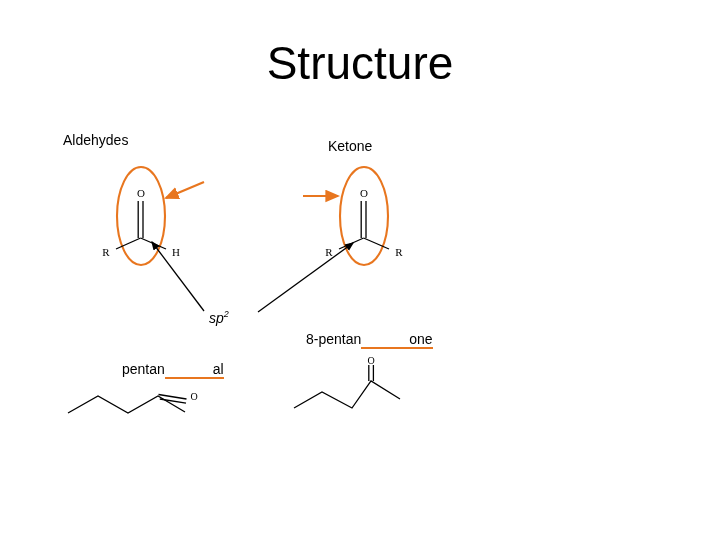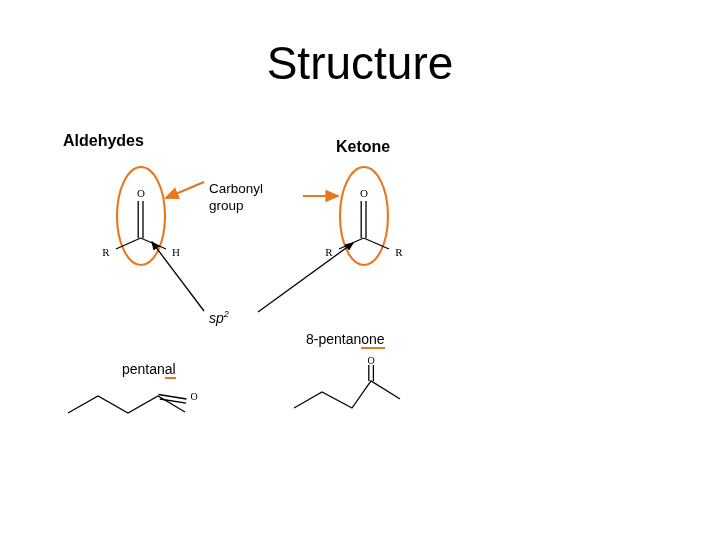--- a/index.html
+++ b/index.html
@@ -30,27 +30,26 @@
     width: 720px;
     text-align: center;
     font-size: 46px;
     font-weight: 400;
     line-height: 1.1;
     letter-spacing: 0px;
     color: #000000;
   }
 
   .section-label {
-    font-size: 16px;
+    font-size: 14px;
     color: #000000;
     white-space: nowrap;
-    font-weight: bold;
   }
   #label-aldehydes { left: 63px; top: 132px; }
-  #label-ketone    { left: 336px; top: 138px; }
+  #label-ketone    { left: 328px; top: 138px; }
 
   #label-carbonyl {
     left: 209px;
     top: 180px;
     font-size: 13.5px;
     line-height: 17px;
     color: #000000;
     white-space: nowrap;
   }
 
@@ -72,20 +71,21 @@
     font-size: 14px;
     color: #000000;
     white-space: nowrap;
   }
   #name-pentanal   { left: 122px; top: 361px; }
   #name-pentanone  { left: 306px; top: 331px; }
 
   .suffix-underline {
     border-bottom: 2.5px solid #E8761F;
     padding-bottom: 0px;
+    padding-left: 48px;
   }
 
   svg.overlay {
     position: absolute;
     left: 0;
     top: 0;
     width: 720px;
     height: 540px;
     pointer-events: none;
   }
@@ -100,24 +100,20 @@
 <body>
 
 <div id="slide">
 
   <div class="abs" id="slide-title">Structure</div>
 
   <div class="abs section-label" id="label-aldehydes">Aldehydes</div>
 
   <div class="abs section-label" id="label-ketone">Ketone</div>
 
-  <div class="abs" id="label-carbonyl">
-    <div>Carbonyl</div>
-    <div>group</div>
-  </div>
 
   <div class="abs" id="label-sp2"><span>sp</span><sup>2</sup></div>
 
   <div class="abs compound-name" id="name-pentanal"><span>pentan</span><span class="suffix-underline">al</span></div>
 
   <div class="abs compound-name" id="name-pentanone"><span>8-pentan</span><span class="suffix-underline">one</span></div>
 
   <svg class="overlay" viewBox="0 0 720 540">
 
     <defs>

